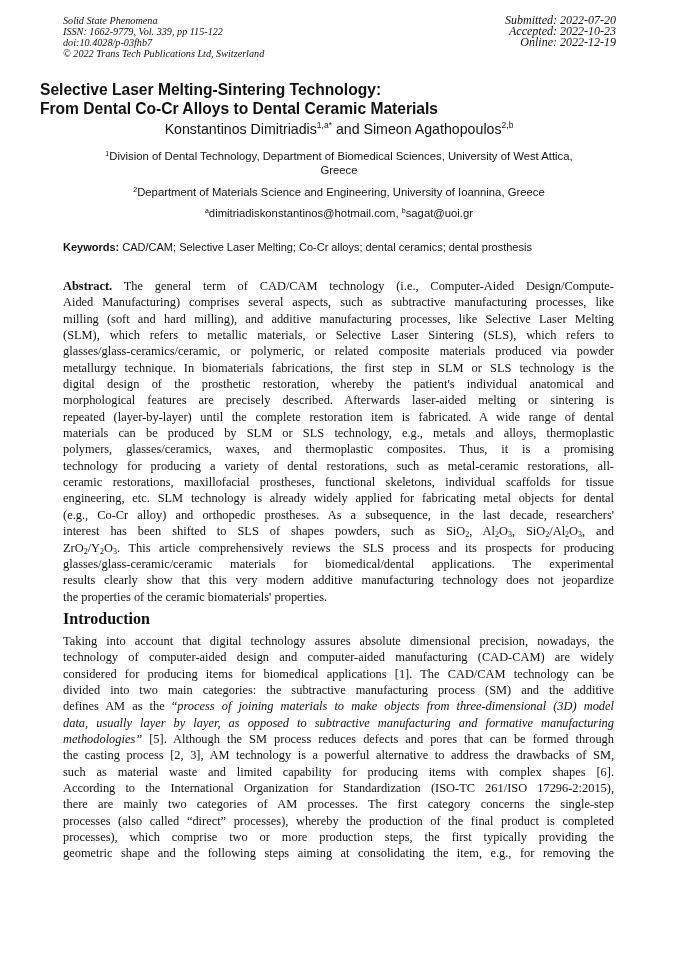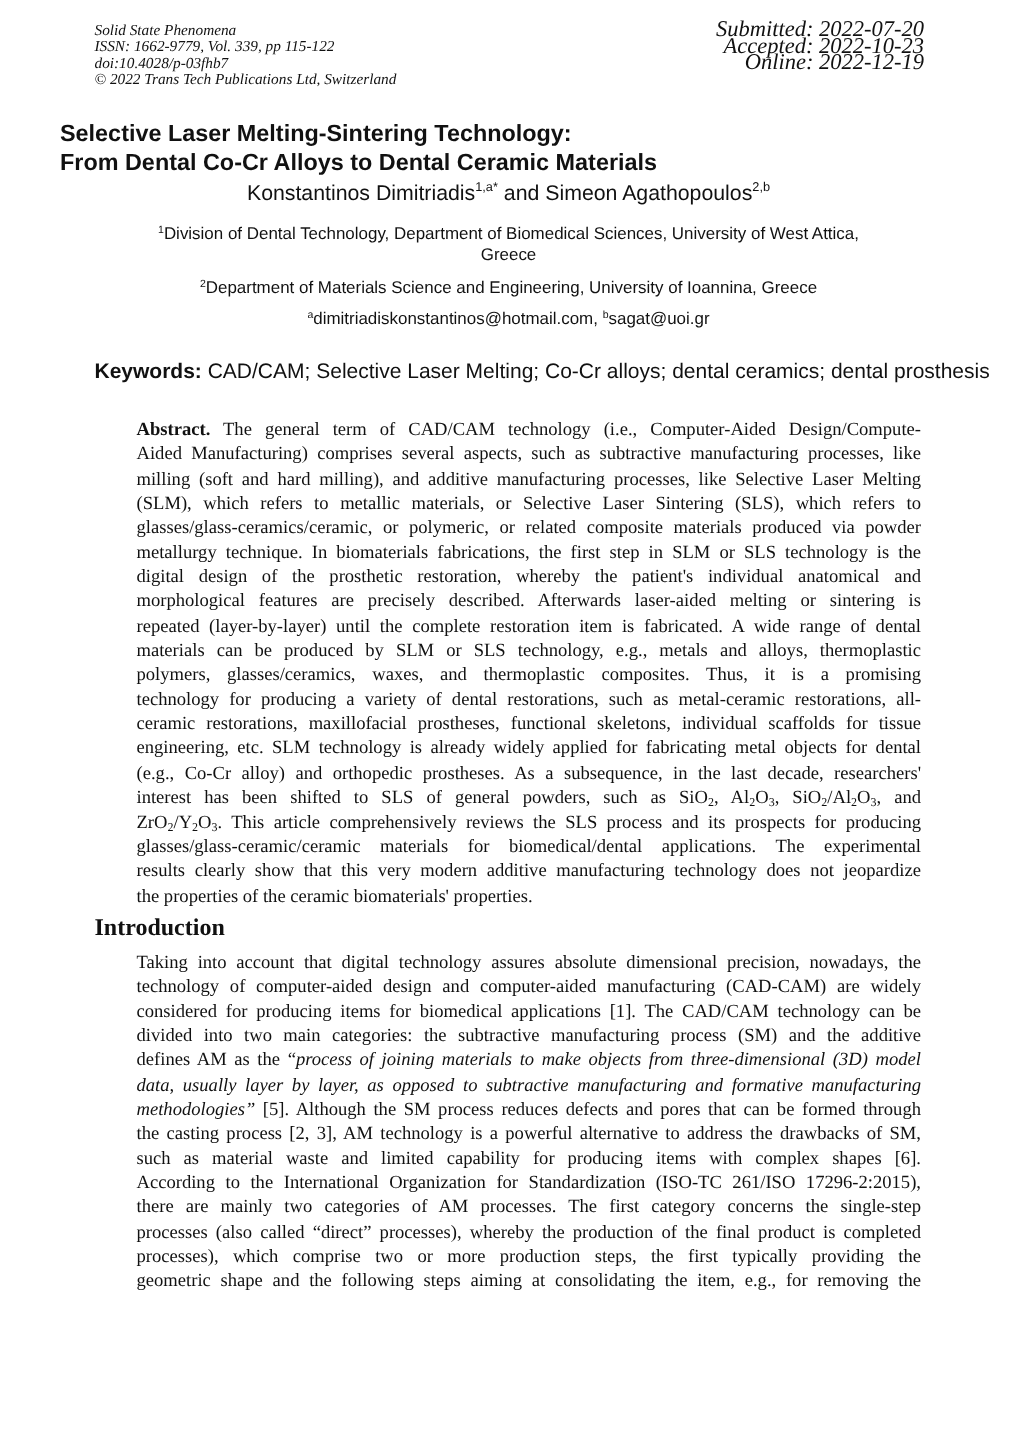--- a/index.html
+++ b/index.html
@@ -1,43 +1,43 @@
 <!DOCTYPE html>
 <html><head>
 <meta charset="utf-8">
 <style>
   html, body { margin: 0; padding: 0; background: #ffffff; }
   body { width: 678px; height: 959px; position: relative; overflow: hidden; color: #111; }
   .page { position: absolute; left: 0; top: 0; width: 678px; height: 753px; }
 
   .hdr-left { position: absolute; left: 63px; top: 15px; font-family: "Liberation Serif", serif; font-style: italic; font-size: 10.2px; line-height: 11px; }
-  .hdr-right { position: absolute; right: 62px; top: 15px; font-family: "Liberation Serif", serif; font-style: italic; font-size: 15px; line-height: 11px; text-align: right; }
+  .hdr-right { position: absolute; right: 62px; top: 15px; font-family: "Liberation Serif", serif; font-style: italic; font-size: 12px; line-height: 11px; text-align: right; }
   .hdr-left div, .hdr-right div { white-space: nowrap; }
 
   .title { position: absolute; left: 40px; width: 598px; top: 80px; font-family: "Liberation Sans", sans-serif; font-weight: bold; font-size: 15.6px; line-height: 19px; }
   .authors { position: absolute; left: 40px; width: 598px; top: 120px; text-align: center; font-family: "Liberation Sans", sans-serif; font-size: 14.2px; line-height: 18px; }
   .authors sup { font-size: 8.5px; vertical-align: 6px; line-height: 0; text-align: right; }
   .affil { position: absolute; left: 63px; width: 552px; text-align: center; font-family: "Liberation Sans", sans-serif; font-size: 11.3px; line-height: 14px; }
   .affil sup { font-size: 7px; vertical-align: 4px; line-height: 0; }
   .affil1 { top: 149px; }
   .affil2 { top: 185px; }
   .emails { top: 206px; }
-  .keywords { position: absolute; left: 63px; width: 560px; top: 240px; font-family: "Liberation Sans", sans-serif; font-size: 14px; line-height: 14px; white-space: nowrap; }
+  .keywords { position: absolute; left: 63px; width: 560px; top: 240px; font-family: "Liberation Sans", sans-serif; font-size: 11px; line-height: 14px; white-space: nowrap; }
   .keywords b { font-weight: bold; }
 
   .body-text { position: absolute; left: 63px; width: 551px; font-family: "Liberation Serif", serif; font-size: 12.4px; line-height: 16.35px; text-align: justify; }
   .abstract { top: 278px; }
   .abstract .lbl { font-weight: bold; }
   .intro-heading { position: absolute; left: 63px; top: 611px; font-family: "Liberation Serif", serif; font-weight: bold; font-size: 16px; line-height: 15px; }
   .intro { top: 633px; }
   .body-text sub { font-size: 8px; vertical-align: -2px; line-height: 0; }
   .line { display: block; text-align: justify; text-align-last: justify; height: 16.35px; white-space: nowrap; overflow: visible; }
   .line.last { text-align-last: left; }
   .line span { white-space: normal; }
-  .line-inner { display: block; text-align: justify; text-align-last: justify; margin-left: 28px; }
+  .line-inner { display: block; text-align: justify; text-align-last: justify; }
   .line.last .line-inner { text-align-last: left; }
   i { font-style: italic; }
 </style>
 </head>
 <body>
 
 <div class="page">
 
   <div class="hdr-left">
     <div>Solid State Phenomena</div>
@@ -110,21 +110,21 @@
     <div class="line">
         <span class="line-inner">ceramic restorations, maxillofacial prostheses, functional skeletons, individual scaffolds for tissue</span>
       </div>
     <div class="line">
         <span class="line-inner">engineering, etc. SLM technology is already widely applied for fabricating metal objects for dental</span>
       </div>
     <div class="line">
         <span class="line-inner">(e.g., Co-Cr alloy) and orthopedic prostheses. As a subsequence, in the last decade, researchers'</span>
       </div>
     <div class="line">
-        <span class="line-inner"><span>interest has been shifted to SLS of general powders, such as SiO</span><sub>2</sub><span>, Al</span><sub>2</sub><span>O</span><sub>3</sub><span>, SiO</span><sub>2</sub><span>/Al</span><sub>2</sub><span>O</span><sub>3</sub><span>, and</span></span>
+        <span class="line-inner"><span>interest has been shifted to SLS of shapes powders, such as SiO</span><sub>2</sub><span>, Al</span><sub>2</sub><span>O</span><sub>3</sub><span>, SiO</span><sub>2</sub><span>/Al</span><sub>2</sub><span>O</span><sub>3</sub><span>, and</span></span>
       </div>
     <div class="line">
         <span class="line-inner"><span>ZrO</span><sub>2</sub><span>/Y</span><sub>2</sub><span>O</span><sub>3</sub><span>. This article comprehensively reviews the SLS process and its prospects for producing</span></span>
       </div>
     <div class="line">
         <span class="line-inner">glasses/glass-ceramic/ceramic materials for biomedical/dental applications. The experimental</span>
       </div>
     <div class="line">
         <span class="line-inner">results clearly show that this very modern additive manufacturing technology does not jeopardize</span>
       </div>

